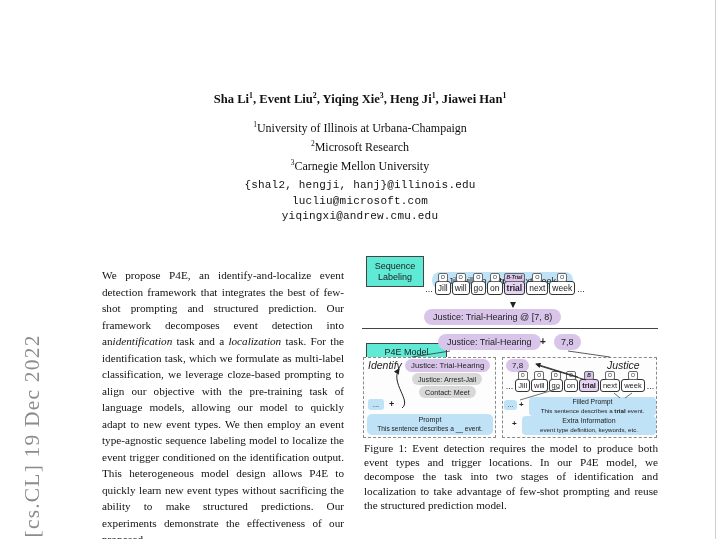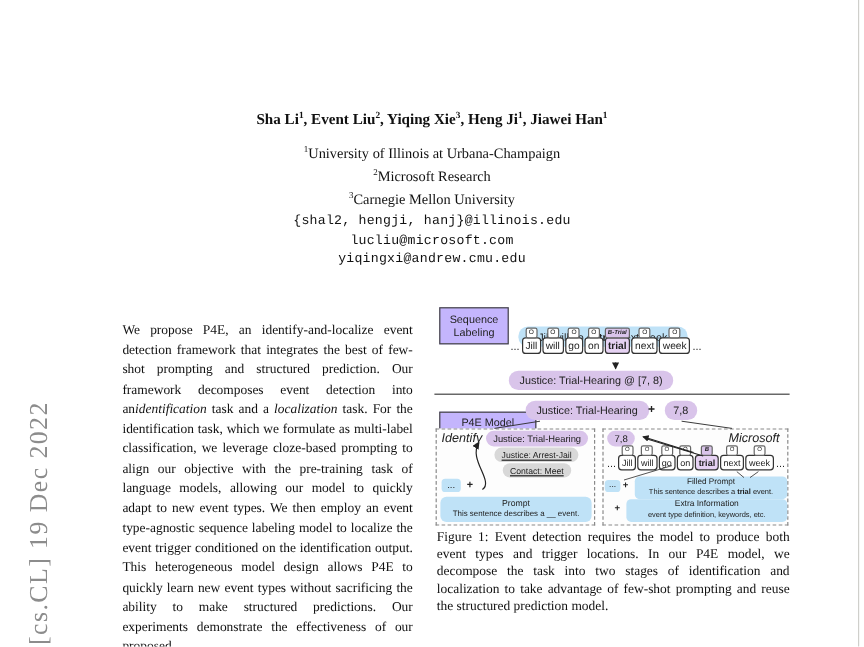--- a/index.html
+++ b/index.html
@@ -23,29 +23,29 @@
   
   .abstract-col{position:absolute;left:102px;top:256px;width:242px;}
   .abstract-head{text-align:center;font-weight:bold;font-size:13.5px;}
   .abstract-body{margin-top:11px;font-size:11.2px;line-height:16.5px;text-align:justify;}
   .it{font-style:italic;}
 
   
   .figure{position:absolute;left:362px;top:253px;width:296px;height:186px;
           font-family:"Liberation Sans","DejaVu Sans",sans-serif;font-size:9px;color:#222;}
   .figure *{box-sizing:border-box;}
-  .fbox{position:absolute;border:1.2px solid #444;background:#c4b5fd;display:flex;
+  .fbox{position:absolute;border:1.2px solid #444;background:#5eead4;display:flex;
         align-items:center;justify-content:center;text-align:center;line-height:1.15;}
   .seq-box{left:4px;top:3px;width:58px;height:31px;}
   .p4e-box{left:4px;top:90px;width:81px;height:19px;}
   .pill{position:absolute;display:inline-flex;align-items:center;justify-content:center;
         border-radius:8px;white-space:nowrap;}
   .blue{background:#bfe2f7;}
   .purple{background:#d9c4ea;}
-  .gray{background:#d8d8d8;text-decoration:underline;}
+  .gray{background:#d8d8d8;}
   .sentence-pill{left:70px;top:19px;height:17px;padding:0 9px;font-size:9px;}
   .b{font-weight:bold;}
   .sl-output{left:62px;top:56px;height:16px;padding:0 9px;font-size:9px;}
   .divider{position:absolute;left:0;top:75px;width:296px;border-top:1.3px solid #444;}
   .p4e-type{left:76px;top:81px;height:16px;padding:0 9px;font-size:9px;}
   .plus{position:absolute;font-size:10px;font-weight:bold;color:#222;}
   .p4e-span{left:192px;top:81px;height:16px;padding:0 7px;font-size:9px;}
 
   .tok-row{position:absolute;display:flex;align-items:flex-end;justify-content:center;gap:1px;}
   .tok-row1{left:36px;top:20px;width:214px;}
@@ -164,21 +164,21 @@
     <div class="pill gray cand" style="left:50px;top:120px;height:12px;font-size:7.2px;">Justice: Arrest-Jail</div>
     <div class="pill gray cand" style="left:57px;top:133px;height:12px;font-size:7.2px;">Contact: Meet</div>
     <div class="ctx" style="left:6px;top:146px;width:16px;height:11px;font-size:8px;line-height:11px;">...</div>
     <div class="plus" style="left:27px;top:146px;font-size:9px;">+</div>
     <div class="prompt-pill" style="left:5px;top:161px;width:126px;height:21px;">
       <div class="l1">Prompt</div>
       <div class="l2">This sentence describes a __ event.</div>
     </div>
 
     <div class="pill purple" style="left:144px;top:106px;height:13px;padding:0 6px;font-size:8px;">7,8</div>
-    <div class="stage-label" style="left:245px;top:106px;">Microsoft</div>
+    <div class="stage-label" style="left:245px;top:106px;">Justice</div>
 
     <div class="tok-row tok-row2">
       <span class="dots">...</span>
       <span class="tok-col">
           <span class="tok-tag">O</span>
           <span class="tok-box">Jill</span>
         </span>
       <span class="tok-col">
           <span class="tok-tag">O</span>
           <span class="tok-box">will</span>

